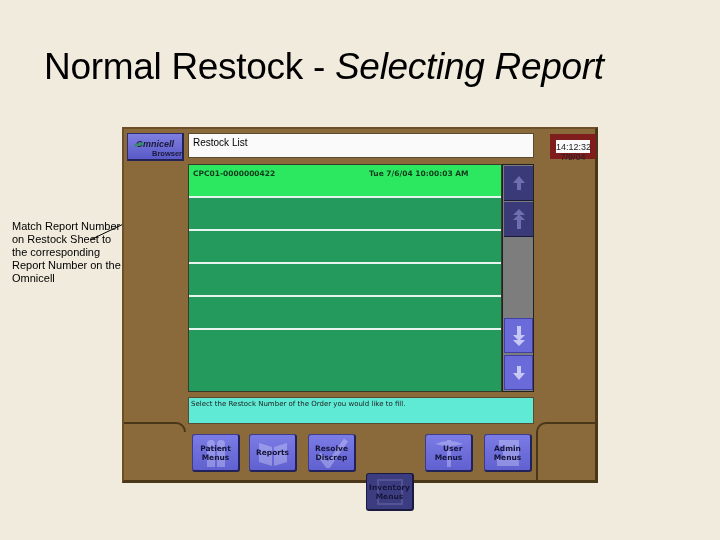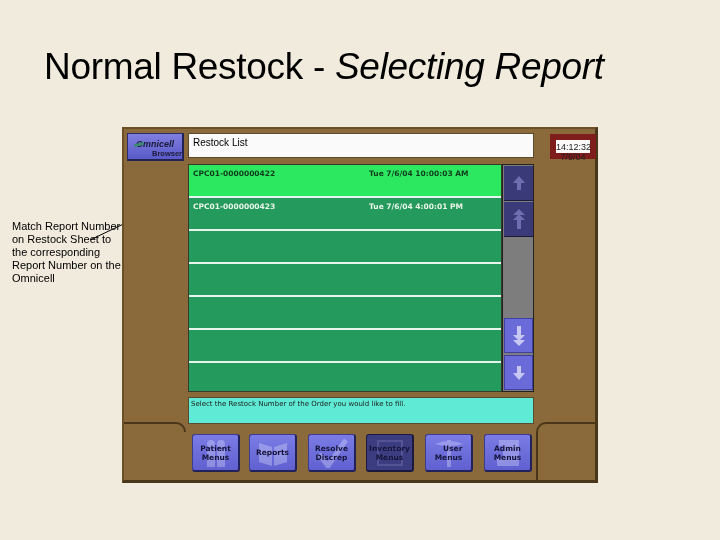--- a/index.html
+++ b/index.html
@@ -159,24 +159,20 @@
     <div>14:12:32</div>
     <div>7/9/04</div>
   </div>
 
   <div class="list-panel">
     <div class="row selected">
       <span class="id">CPC01-0000000422</span>
       <span class="date">Tue 7/6/04 10:00:03 AM</span>
     </div>
     <div class="row">
-      <span class="id">CPC01-0000000423</span>
-      <span class="date">Tue 7/6/04 4:00:01 PM</span>
-    </div>
-    <div class="row">
       <span class="id"></span>
       <span class="date"></span>
     </div>
     <div class="row">
       <span class="id"></span>
       <span class="date"></span>
     </div>
     <div class="row">
       <span class="id"></span>
       <span class="date"></span>
@@ -240,21 +236,21 @@
       <span class="lbl">Reports</span>
     </div>
     <div class="nav-btn" style="left:184px;">
       <span class="ghost">
           <svg width="32" height="30">
             <path d="M3,16 L12,28 L30,2" stroke="#e0e0ff" stroke-width="5" fill="none"></path>
           </svg>
         </span>
       <span class="lbl"><span>Resolve</span><br><span>Discrep</span></span>
     </div>
-    <div class="nav-btn active" style="left:242px;">
+    <div class="nav-btn active" style="left:242px;margin-top:39px;">
       <span class="ghost">
           <svg width="30" height="28">
             <rect x="3" y="2" width="24" height="24" fill="none" stroke="#8080c0" stroke-width="2"></rect>
             <line x1="3" y1="10" x2="27" y2="10" stroke="#8080c0"></line>
             <line x1="3" y1="18" x2="27" y2="18" stroke="#8080c0"></line>
           </svg>
         </span>
       <span class="lbl"><span>Inventory</span><br><span>Menus</span></span>
     </div>
     <div class="nav-btn" style="left:301px;text-align:right;">

